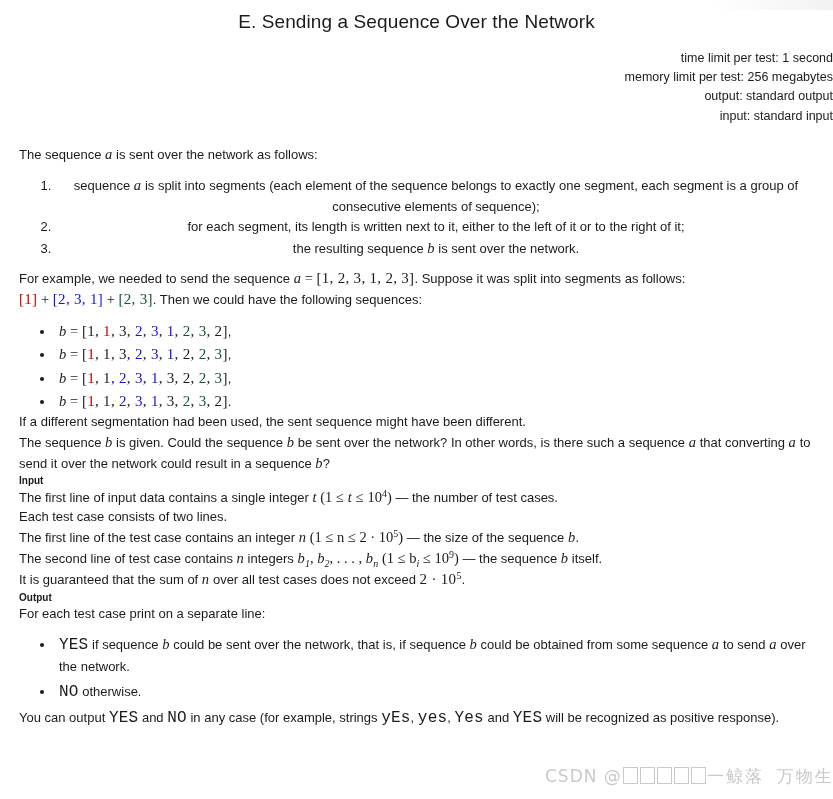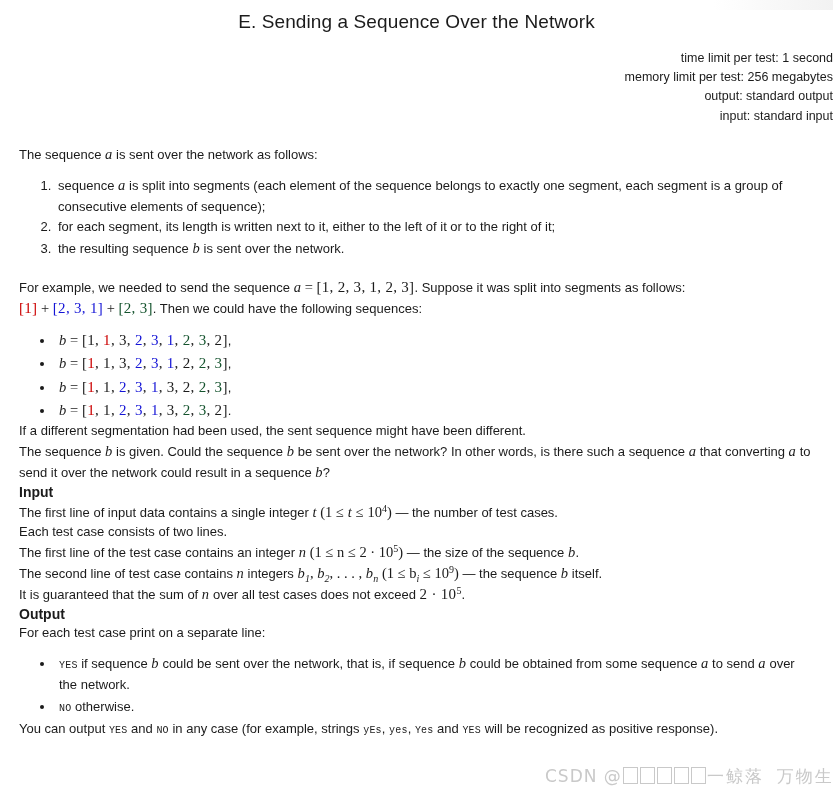--- a/index.html
+++ b/index.html
@@ -62,45 +62,46 @@
     margin: 0 0 0 0;
     padding: 0;
     font-size: 13px;
     line-height: 1.45;
     color: #1b1b1b;
   }
   .sp-lg { margin-top: 17px; }
   .sp-md { margin-top: 14px; }
 
   ol.steps {
-    margin: 10px 0 17px 0;
+    margin: 10px 0 8px 0;
     padding-left: 36px;
     font-size: 13px;
     line-height: 1.5;
+    text-align: center;
   }
   ol.steps li { margin-bottom: 1px; padding-left: 3px; }
 
   ul.bullets {
     margin: 9px 0 0 0;
     padding-left: 36px;
     font-size: 13px;
     line-height: 1.55;
   }
   ul.bullets li { margin-bottom: 0px; padding-left: 4px; }
 
   ul.out-bullets {
     margin: 10px 0 0 0;
     padding-left: 36px;
     font-size: 13px;
     line-height: 1.5;
   }
   ul.out-bullets li { margin-bottom: 3px; padding-left: 4px; }
 
   h2.section {
-    font-size: 14px;
+    font-size: 10px;
     font-weight: bold;
     color: #1b1b1b;
     margin: 0;
     padding: 0;
     line-height: 1.35;
   }
 
   
   .m {
     font-family: "Liberation Serif", serif;
@@ -128,21 +129,21 @@
   }
   sub.idx {
     font-family: "Liberation Serif", serif;
     font-style: italic;
     font-size: 10px;
     vertical-align: sub;
     line-height: 0;
   }
   .tt {
     font-family: "Liberation Mono", monospace;
-    font-size: 10px;
+    font-size: 16px;
     letter-spacing: 0.2px;
   }
   .red   { color: #cc0000; }
   .blue  { color: #1414d6; }
   .green { color: #14532d; }
   .blk   { color: #1b1b1b; }
 
   
   .watermark {
     position: absolute;

